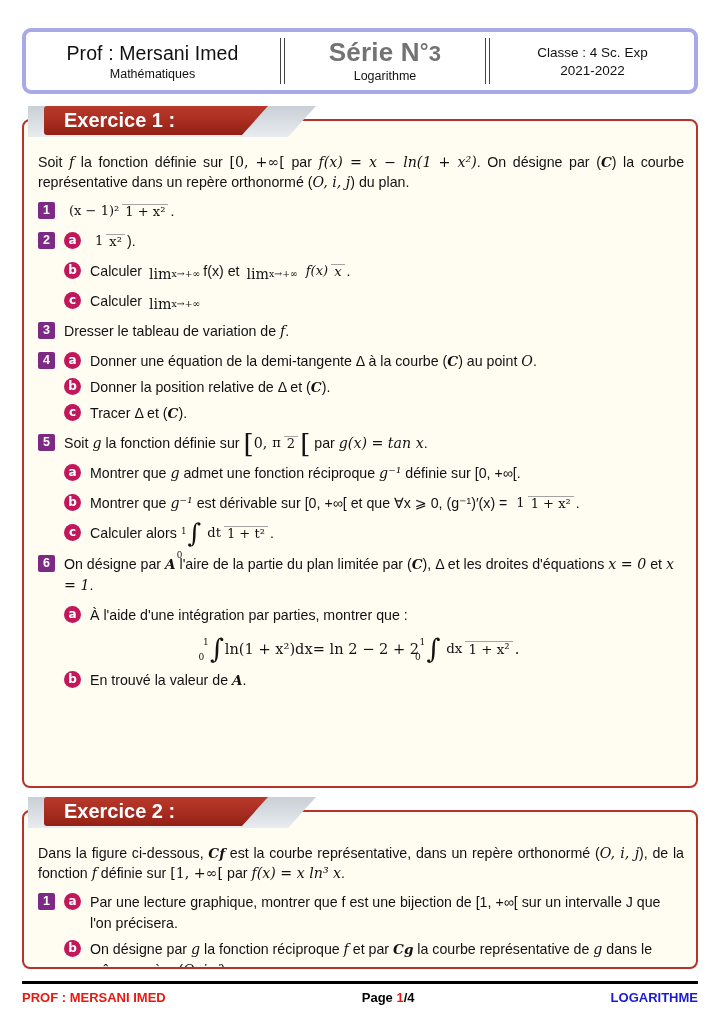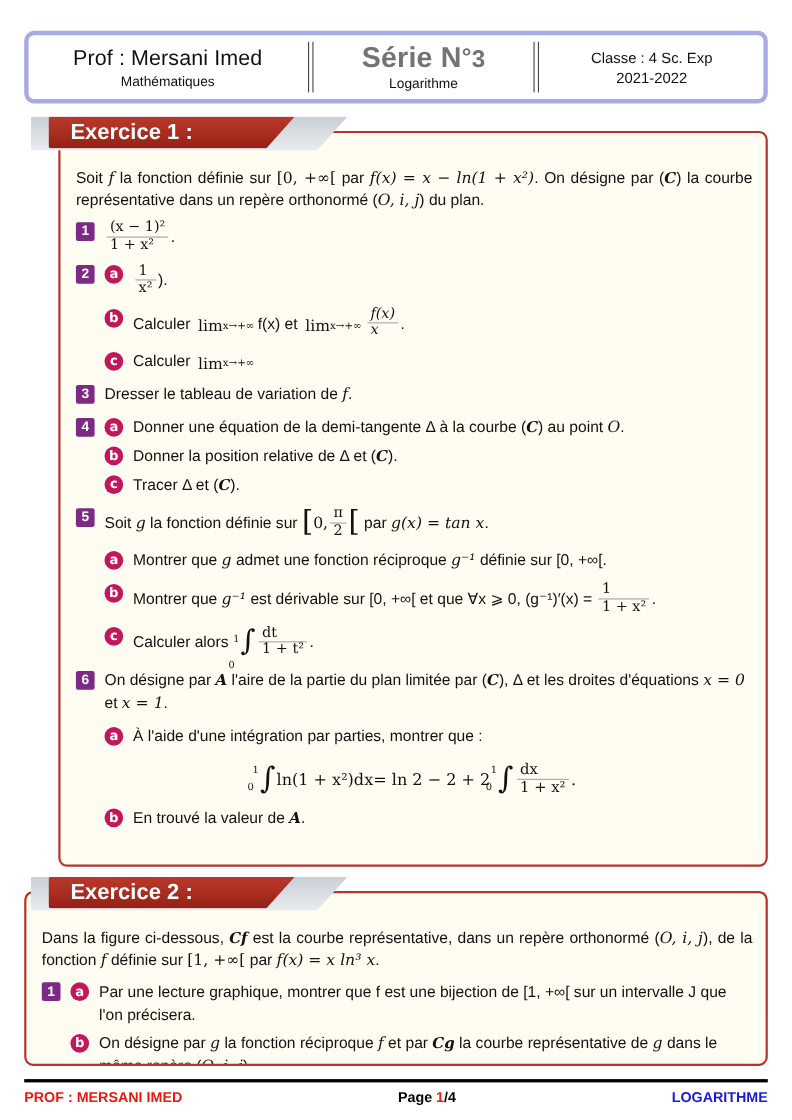--- a/index.html
+++ b/index.html
@@ -84,21 +84,21 @@
   #ex2-block { top: 797px; height: 172px; }
 
   .ex-body {
     position: absolute;
     left: 0; right: 0;
     top: 13px; bottom: 0;
     background: #fffdf2;
     border: 2px solid #b5332a;
     border-radius: 8px;
   }
-  #ex1-block .ex-body { top: 13px; bottom: 0; margin-left: 31px; }
+  #ex1-block .ex-body { top: 13px; bottom: 0; }
   #ex2-block .ex-body { top: 13px; bottom: 0; }
 
   .ex-title {
     position: absolute;
     left: 6px; top: 0;
     height: 29px;
     min-width: 224px;
     padding: 0 52px 0 20px;
     background: linear-gradient(180deg,#b8392c 0%, #a82d20 52%, #932015 100%);
     color: #ffffff;
@@ -176,21 +176,21 @@
   .marker-gap { flex: 0 0 auto; width: 26px; }
   .q-text {
     flex: 1 1 auto;
     font-size: 14.2px;
     line-height: 21px;
   }
 
   
   .frac {
     display: inline-flex;
-    flex-direction: column;
+    flex-direction: row;
     vertical-align: middle;
     text-align: left;
     font-family: "DejaVu Serif", serif;
     margin: 0 2px;
     position: relative;
     top: -0.05em;
   }
   .frac > .fnum { padding: 0 3px; font-size: .92em; line-height: 1.12; }
   .frac > .fden { padding: 0 3px; font-size: .92em; line-height: 1.12; border-top: 1px solid #a3a3a3; }
 

